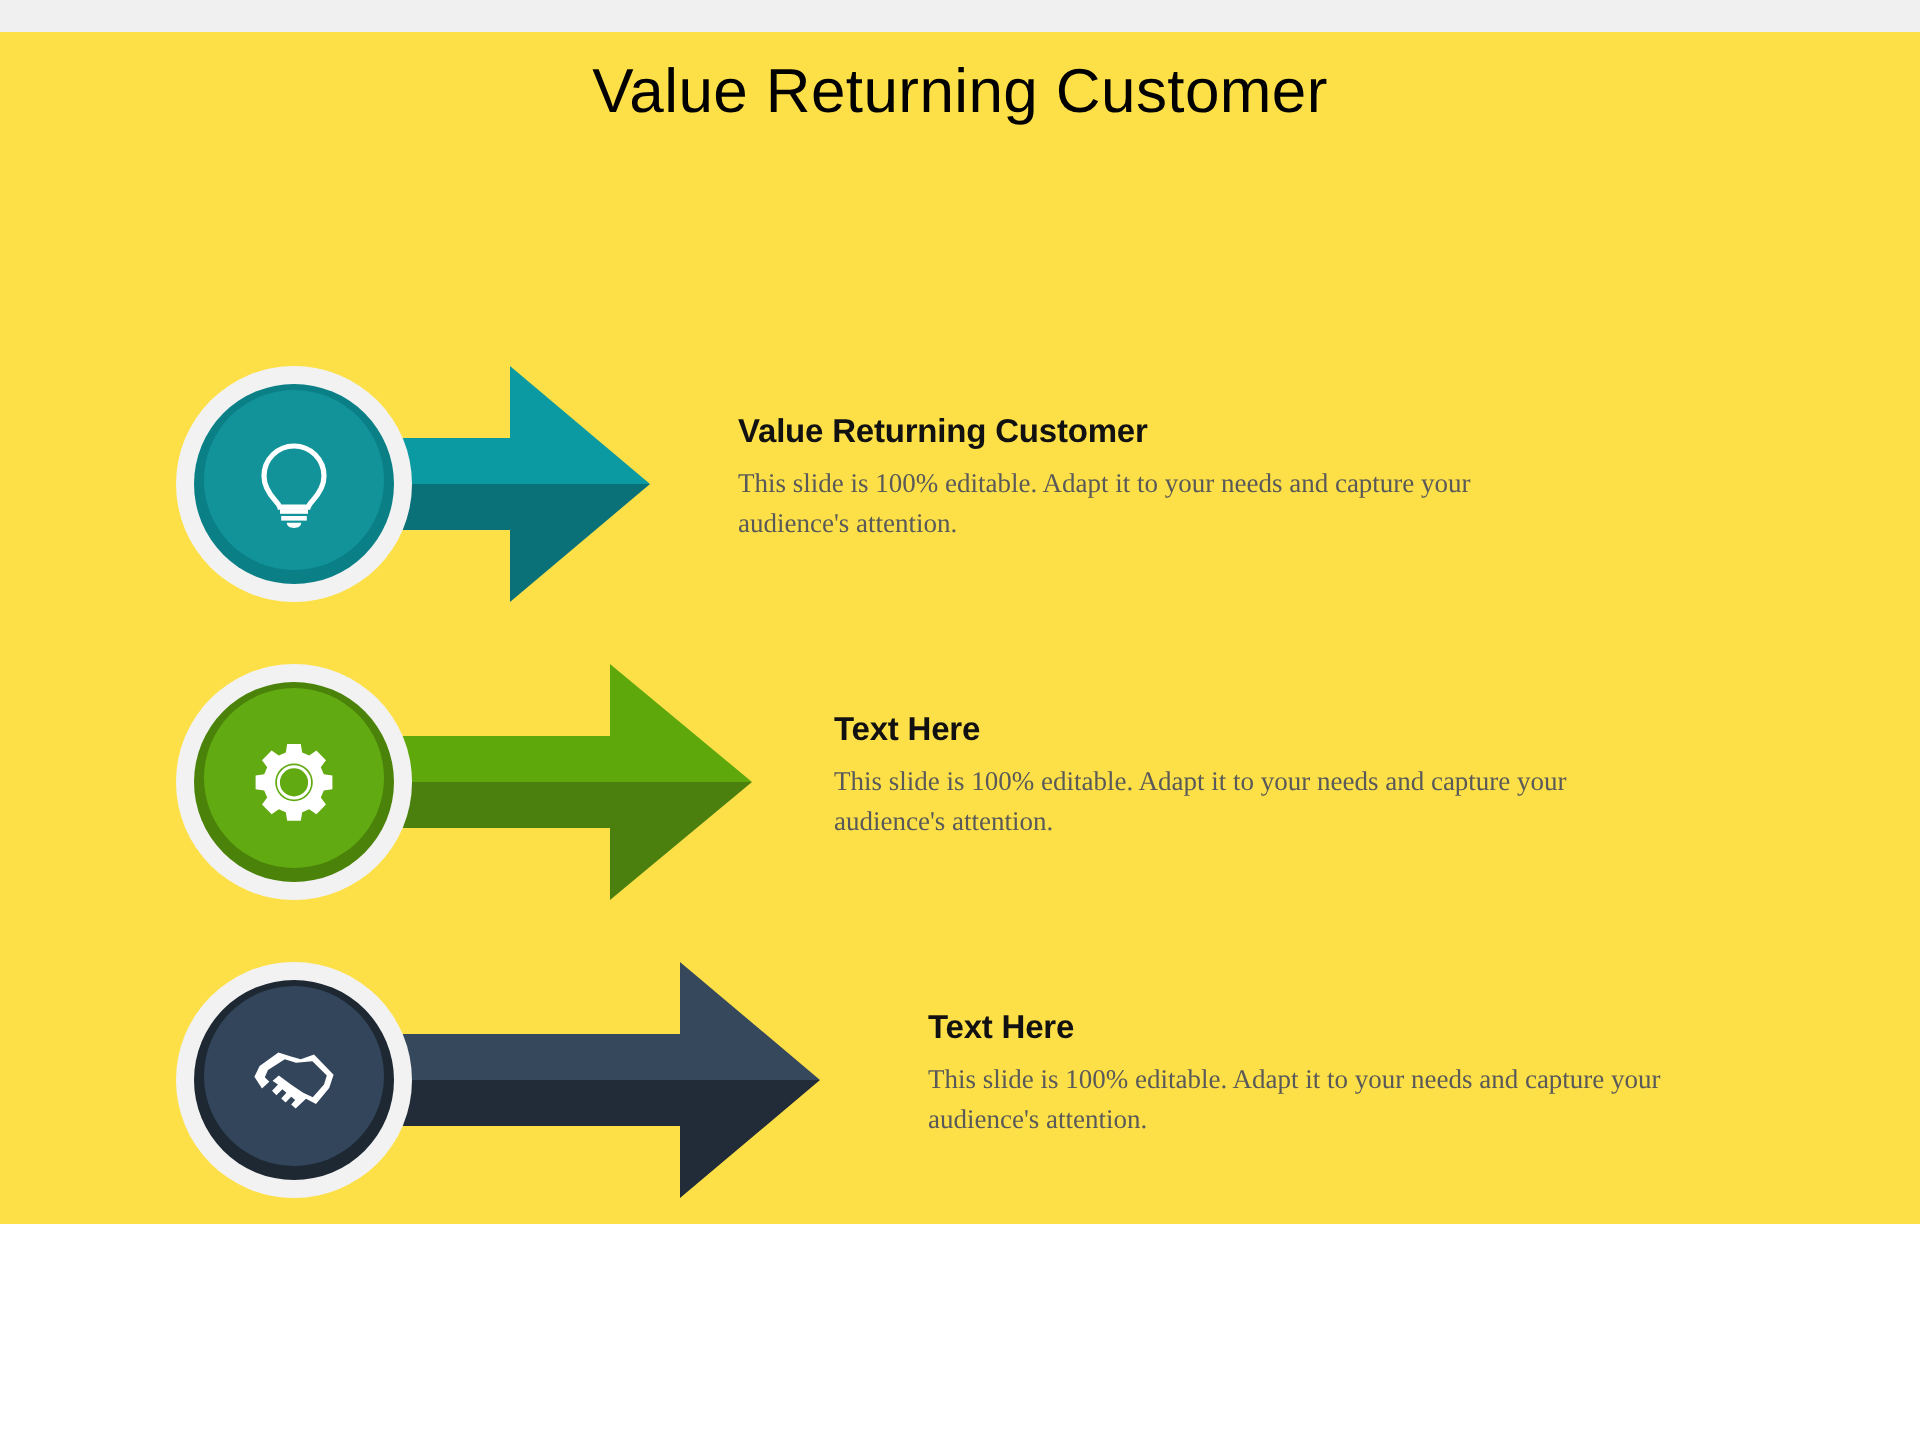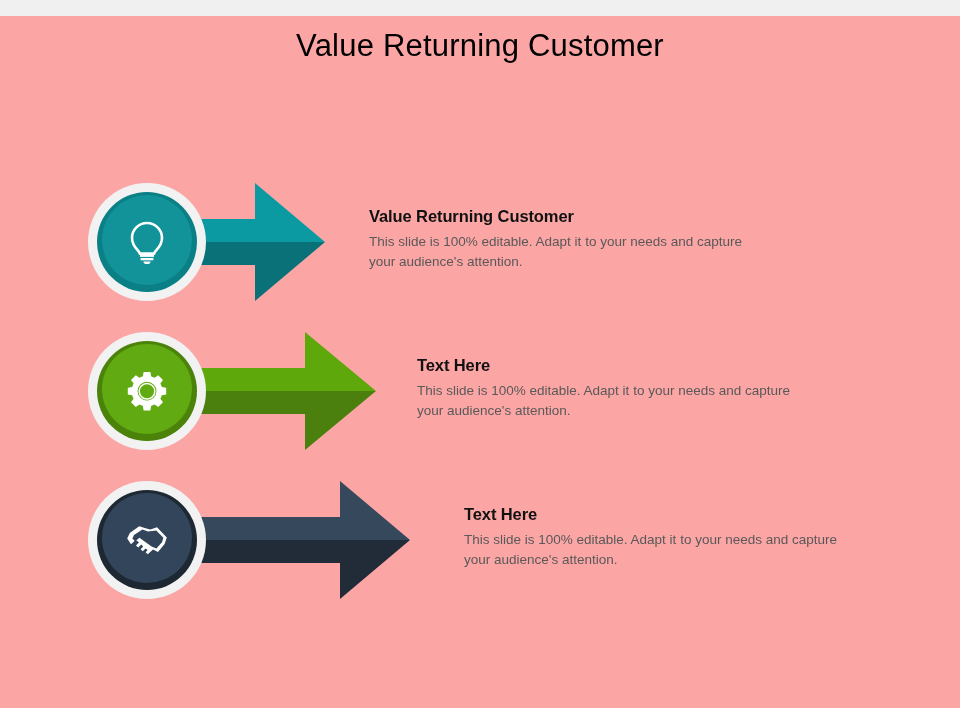--- a/index.html
+++ b/index.html
@@ -12,22 +12,22 @@
     height: 720px;
     background: #ffffff;
     font-family: "Liberation Sans", sans-serif;
     overflow: hidden;
     position: relative;
   }
   #slide {
     position: absolute;
     left: 0; top: 0;
     width: 960px;
-    height: 708px;
-    background: #fca5a5;
+    height: 612px;
+    background: #fde047;
   }
   .topbar {
     position: absolute;
     left: 0; top: 0;
     width: 960px;
     height: 16px;
     background: #f0f0f0;
   }
   .slide-title {
     position: absolute;
@@ -118,20 +118,21 @@
     margin: 0 0 6px 0;
     line-height: 20px;
     white-space: nowrap;
   }
   .item-body {
     font-size: 13.5px;
     color: #595959;
     line-height: 19.5px;
     margin: 0;
     width: 380px;
+    font-family: Liberation Serif, serif;
   }
 </style>
 </head>
 <body>
 
 <div id="slide">
 
   <div class="topbar"></div>
 
   <div class="slide-title">Value Returning Customer</div>

